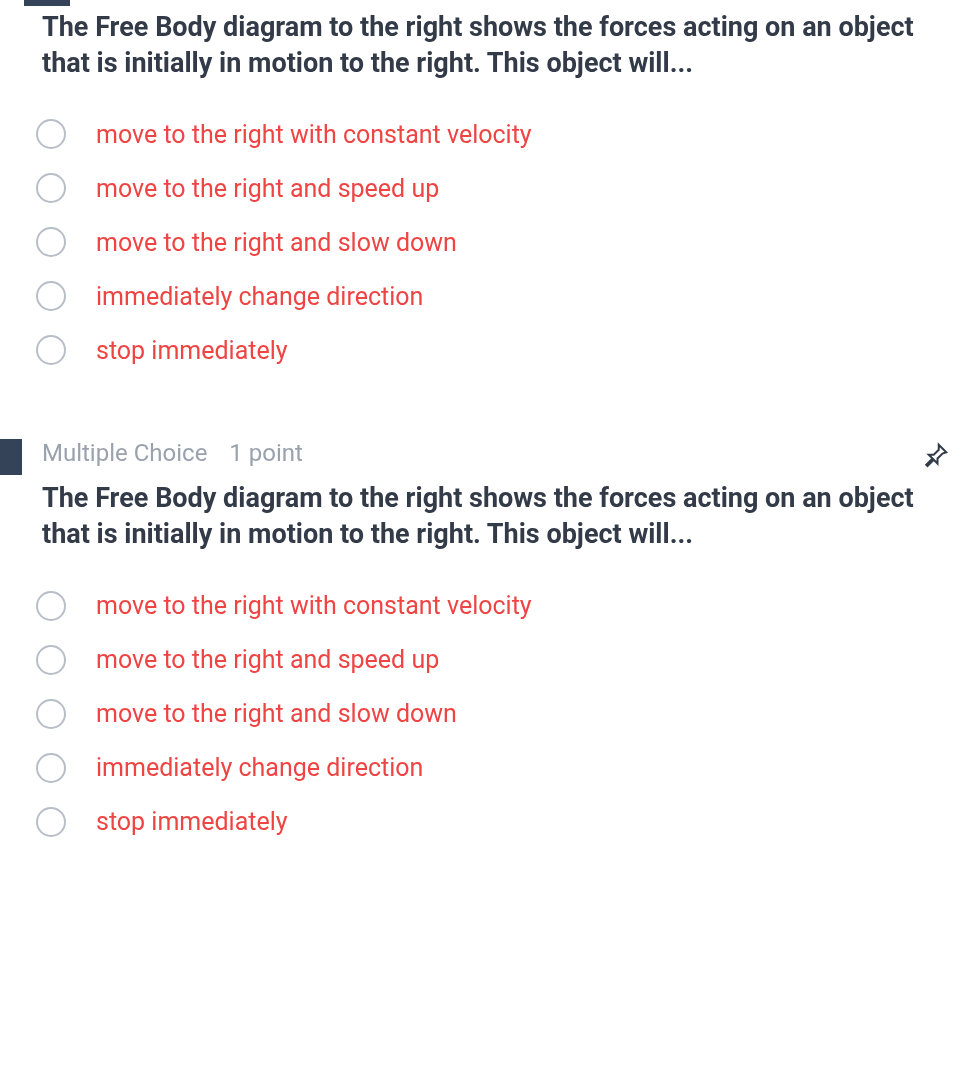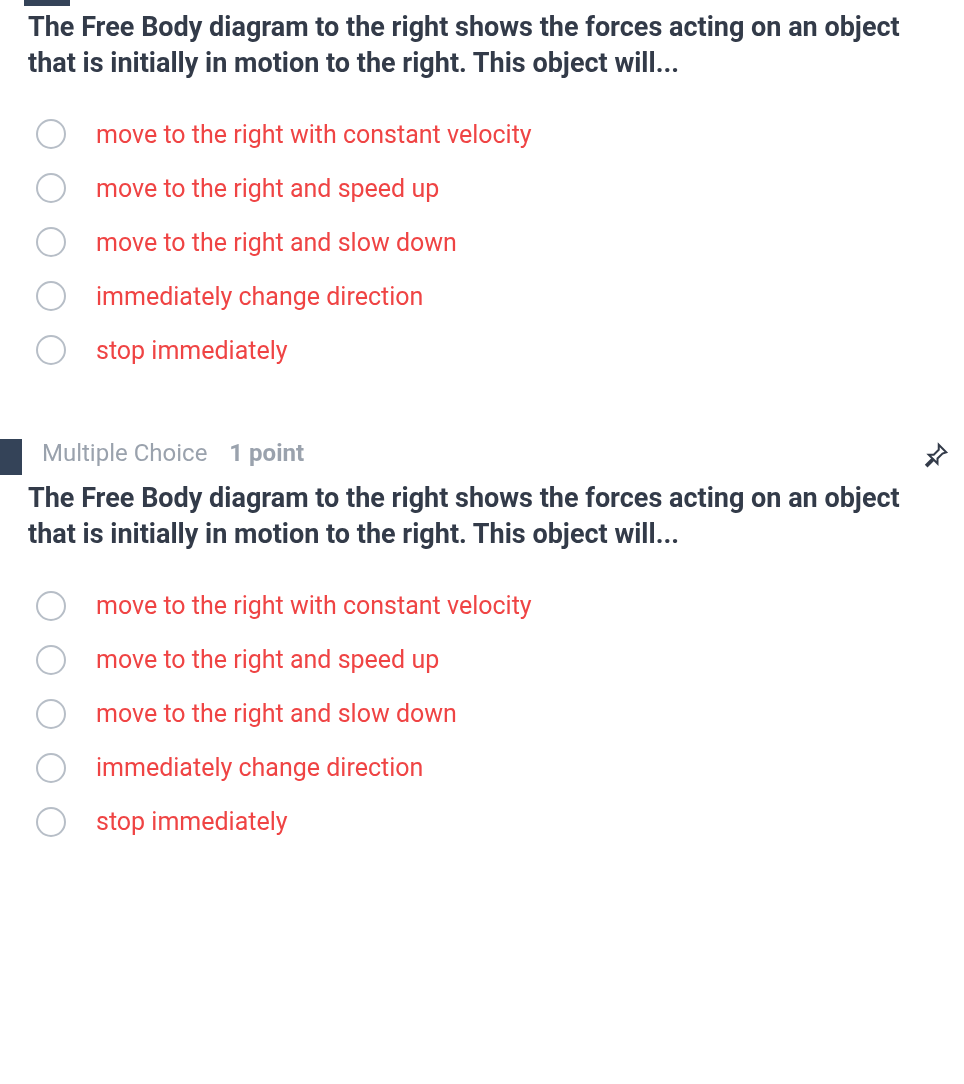--- a/index.html
+++ b/index.html
@@ -36,34 +36,34 @@
   .q-type {
     font-size: 24px;
     color: #9aa2ad;
     margin-left: 18px;
     font-weight: 400;
   }
   .q-points {
     font-size: 24px;
     color: #9aa2ad;
     margin-left: 22px;
-    font-weight: 700;
+    font-weight: 400;
   }
   .pin-icon {
     position: absolute;
     right: -10px;
     top: 2px;
     color: #344358;
   }
   .question-text {
     font-size: 27px;
     line-height: 1.32;
     font-weight: 700;
     color: #333b49;
-    margin: 0 0 38px 4px;
+    margin: 0 0 38px 18px;
   }
   .options {
     padding-left: 12px;
   }
   .option-row {
     display: flex;
     align-items: center;
     margin-bottom: 24px;
     cursor: pointer;
   }

